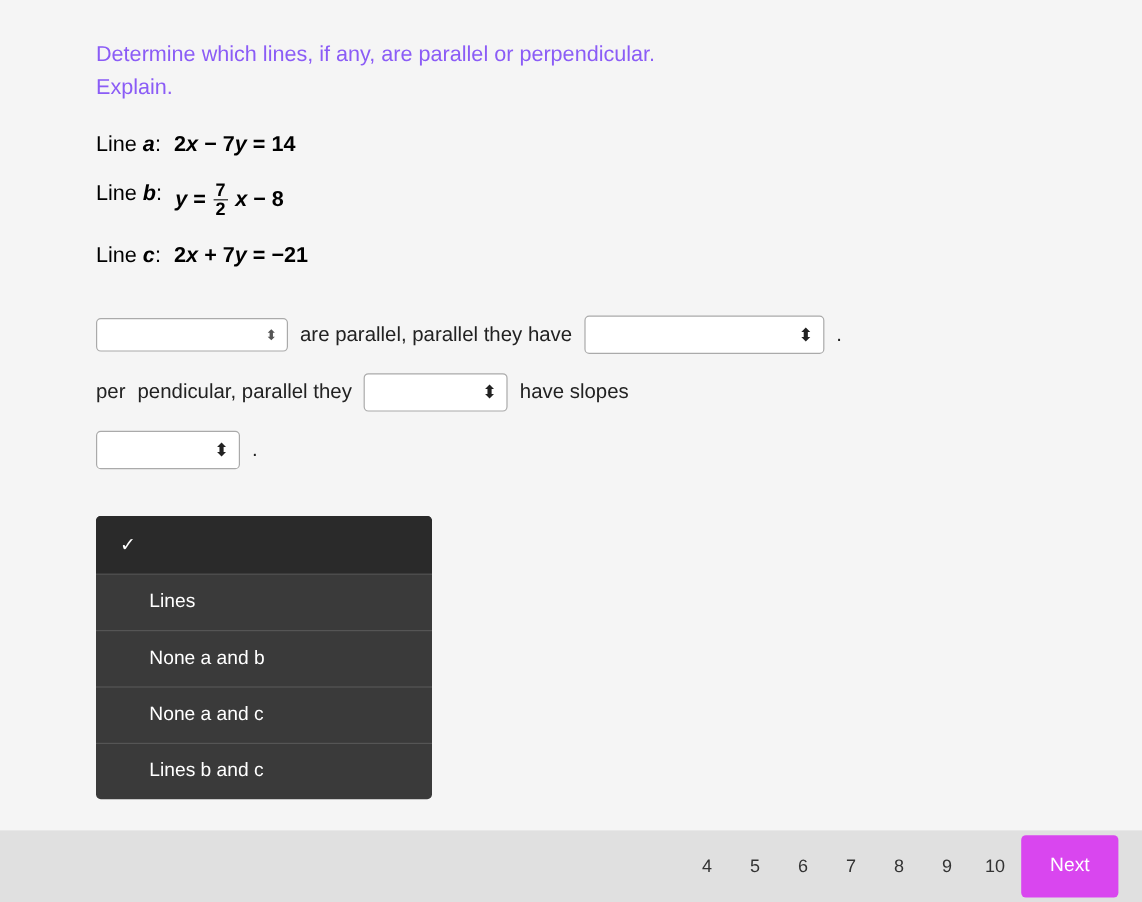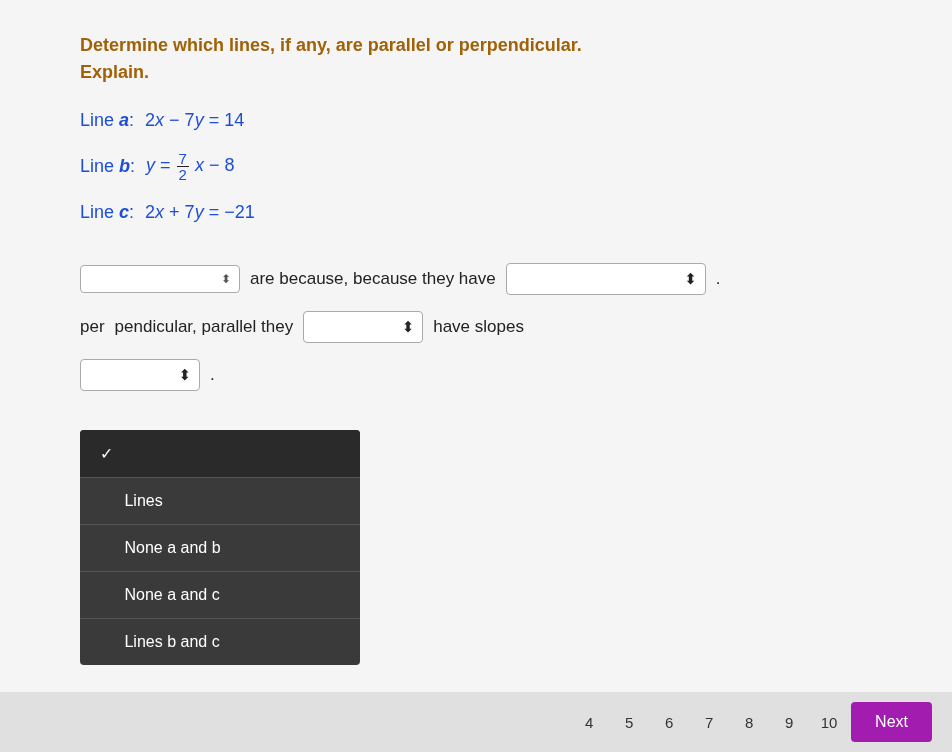--- a/index.html
+++ b/index.html
@@ -13,39 +13,38 @@
     }
     .main-content {
       background: #f5f5f5;
       margin: 0;
       padding: 32px 40px 100px 80px;
       min-height: 752px;
       position: relative;
     }
     .question-text {
       font-size: 18px;
-      color: #a16207;
+      color: #8b5cf6;
       line-height: 1.5;
       margin-bottom: 24px;
-      font-weight: bold;
     }
     .line-equation {
       font-size: 18px;
-      color: #1d4ed8;
+      color: #000000;
       margin-bottom: 20px;
       display: flex;
-      align-items: center;
       gap: 6px;
     }
     .line-label {
       font-style: italic;
       font-weight: bold;
     }
     .math-text {
       font-size: 18px;
+      font-weight: bold;
     }
     .fraction {
       display: inline-flex;
       flex-direction: column;
       align-items: center;
       vertical-align: middle;
       font-size: 16px;
       line-height: 1;
       margin: 0 1px;
     }
@@ -162,29 +161,29 @@
       background: transparent;
       font-size: 15px;
       cursor: pointer;
       border-radius: 4px;
       display: flex;
       align-items: center;
       justify-content: center;
       color: #333;
     }
     .next-btn {
-      background: #a21caf;
+      background: #d946ef;
       color: white;
       border: none;
       padding: 10px 24px;
       font-size: 16px;
       border-radius: 4px;
       cursor: pointer;
       min-width: 80px;
-      height: 40px;
+      height: 52px;
     }
     .left-sidebar {
       position: absolute;
       left: 0;
       top: 0;
       width: 60px;
       height: 100%;
       background: #d0d0d0;
     }
   </style>
@@ -222,21 +221,21 @@
     <span class="math-text">2<i>x</i> + 7<i>y</i> = −21</span>
   </div>
 
   <div class="answer-section">
 
     <div class="answer-row">
       <div class="dropdown-select">
         <span></span>
         <span class="chevron">⬍</span>
       </div>
-      <span>are because, because they have</span>
+      <span>are parallel, parallel they have</span>
       <div class="dropdown-select2">
         <span></span>
         <span class="chevron">⬍</span>
       </div>
       <span>.</span>
     </div>
 
     <div class="answer-row">
       <span>per</span>
       <span>pendicular, parallel they</span>

